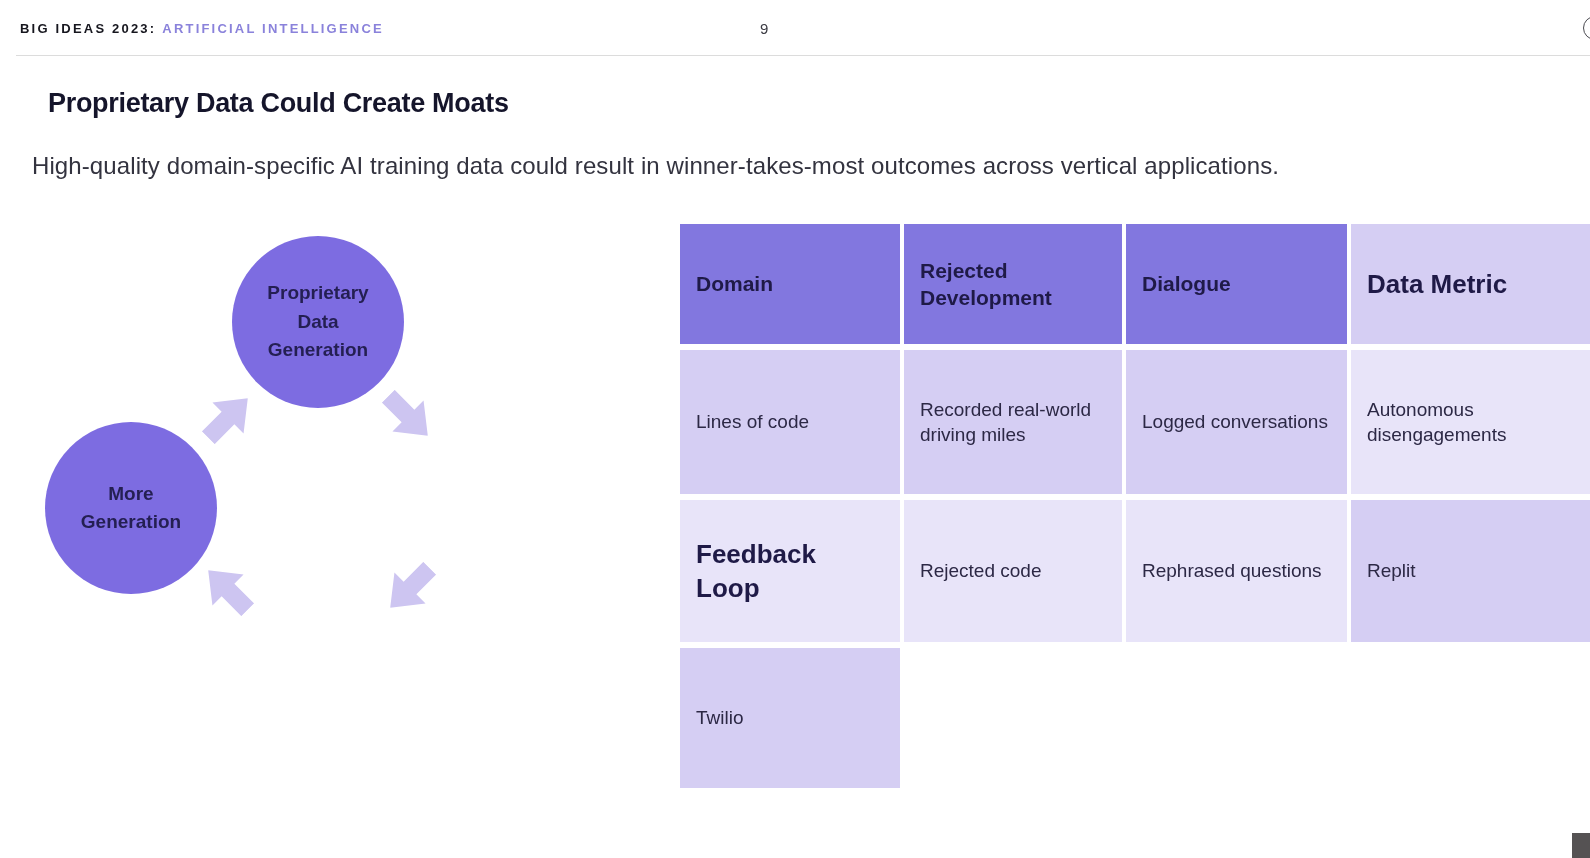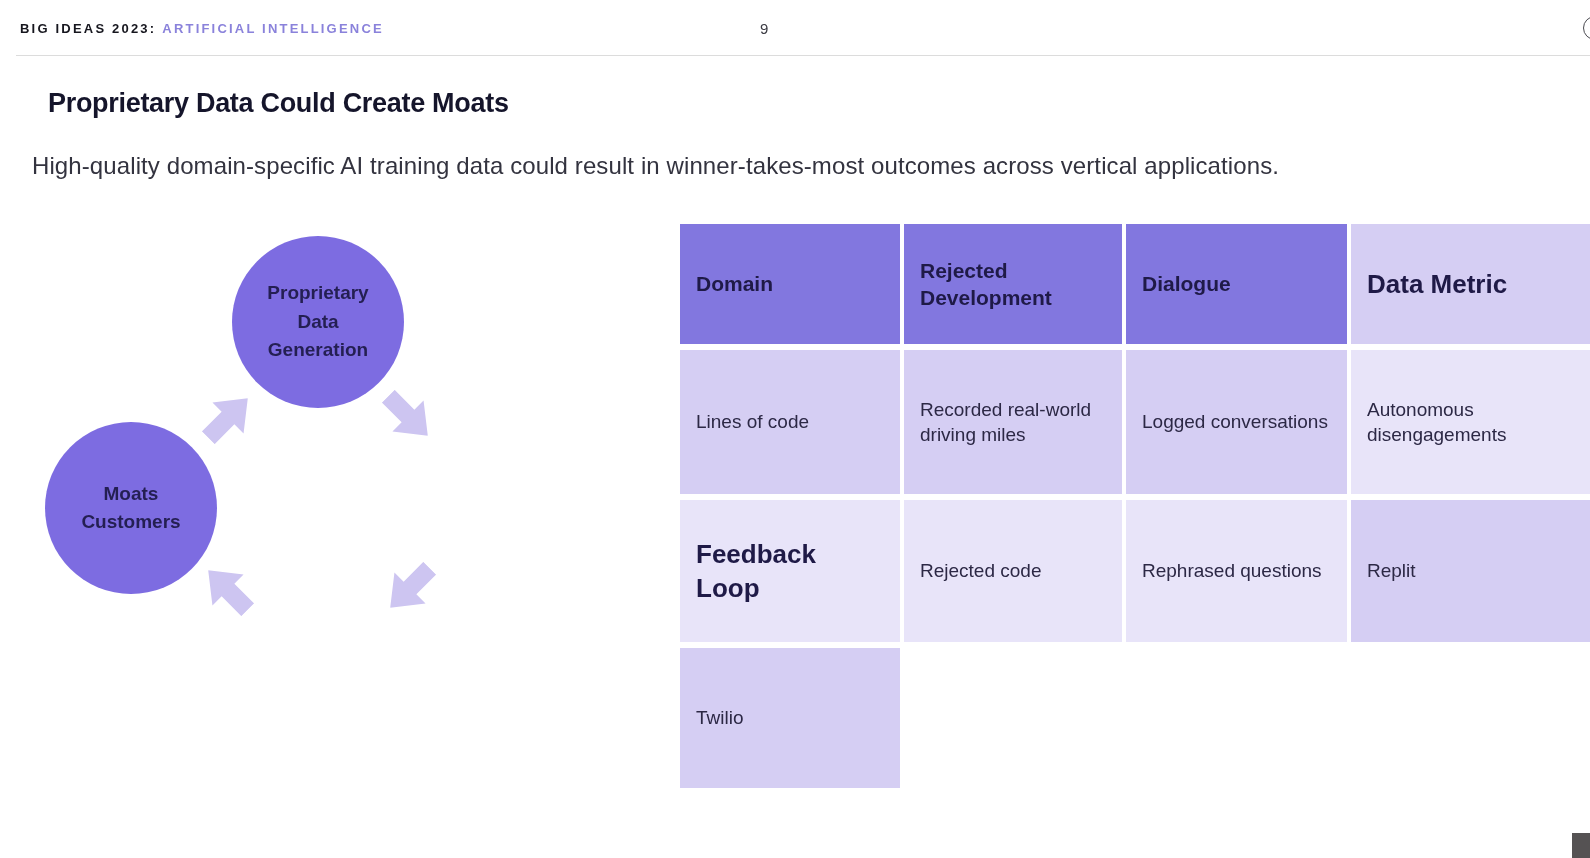--- a/index.html
+++ b/index.html
@@ -83,21 +83,21 @@
     <div class="pagenum">9</div>
     <div class="logo-cut"></div>
     <div class="topbar-divider"></div>
   </div>
 
   <h1 class="title">Proprietary Data Could Create Moats</h1>
   <p class="subtitle">High-quality domain-specific AI training data could result in winner-takes-most outcomes across vertical applications.</p>
 
   <div class="diagram">
     <div class="circle top">Proprietary Data Generation</div>
-    <div class="circle left">Moats Customers</div>
+    <div class="circle left">More Generation</div>
 
     <div class="arrow ne">
       <svg viewBox="0 0 56 48">
           <path d="M0 15 H28 V2 L56 24 L28 46 V33 H0 Z" fill="#CDC5F1"></path>
         </svg>
     </div>
     <div class="arrow se">
       <svg viewBox="0 0 56 48">
           <path d="M0 15 H28 V2 L56 24 L28 46 V33 H0 Z" fill="#CDC5F1"></path>
         </svg>

